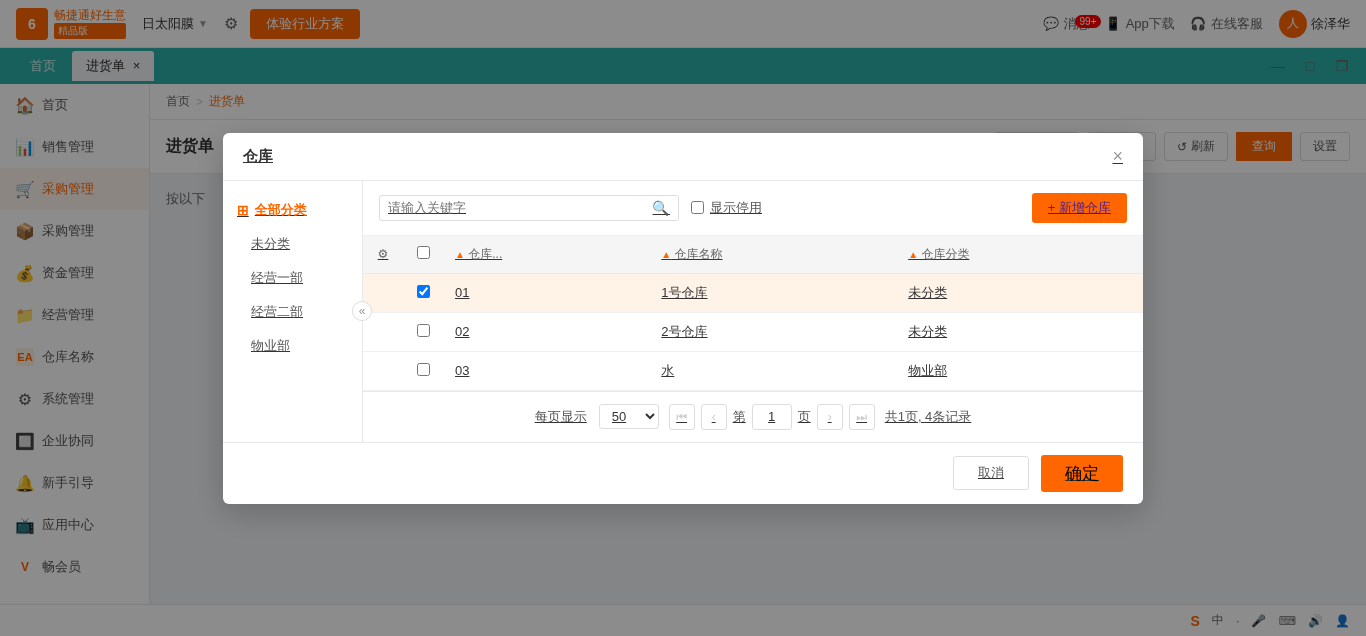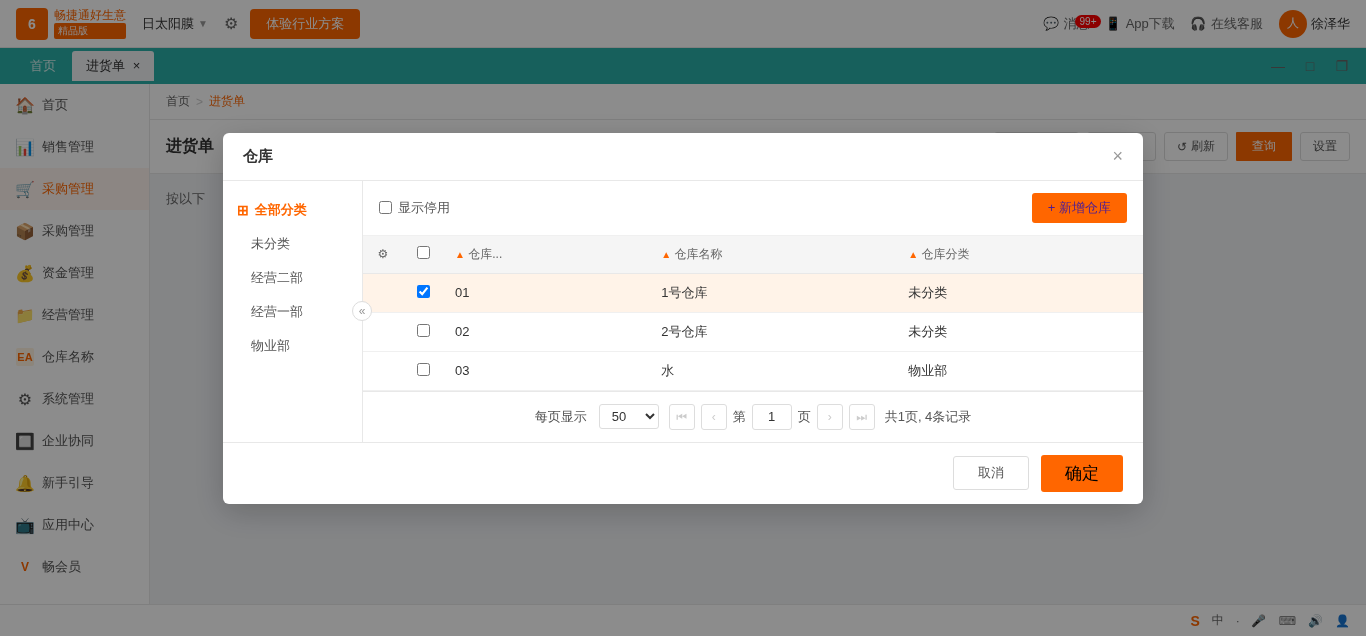--- a/index.html
+++ b/index.html
@@ -81,21 +81,21 @@
     .page-title { font-size: 16px; font-weight: 600; color: #333; }
     .page-actions { display: flex; gap: 8px; }
     .btn-outline { border: 1px solid #ddd; background: #fff; color: #555; padding: 5px 12px; border-radius: 3px; cursor: pointer; font-size: 12px; display: flex; align-items: center; gap: 4px; }
     .btn-primary { background: #f60; color: #fff; border: none; padding: 5px 16px; border-radius: 1px; cursor: pointer; font-size: 12px; }
     .btn-default { border: 1px solid #ddd; background: #fff; color: #555; padding: 5px 12px; border-radius: 3px; cursor: pointer; font-size: 12px; }
 
     
     .overlay {
       position: fixed; top: 0; left: 0; right: 0; bottom: 0;
       background: rgba(0,0,0,0.45); z-index: 100;
-      display: flex; align-items: center; justify-content: center;
+      display: flex; align-items: center; justify-content: center; text-decoration: underline;
     }
 
     
     .dialog {
       background: #fff;
       border-radius: 6px;
       width: 920px;
       max-height: 580px;
       display: flex; flex-direction: column;
       box-shadow: 0 8px 32px rgba(0,0,0,0.2);
@@ -351,29 +351,33 @@
     </div>
 
     <div class="dialog-body">
 
       <div class="dialog-sidebar" style="position:relative;">
         <div class="dialog-sidebar-header">
           <span style="font-size:14px;">⊞</span>
           <span>全部分类</span>
         </div>
         <div class="dialog-sidebar-item">未分类</div>
+        <div class="dialog-sidebar-item">经营一部</div>
         <div class="dialog-sidebar-item">经营二部</div>
-        <div class="dialog-sidebar-item">经营一部</div>
         <div class="dialog-sidebar-item">物业部</div>
         <div style="position:absolute;right:-10px;top:50%;transform:translateY(-50%);width:20px;height:20px;border:1px solid #ddd;border-radius:50%;background:#fff;display:flex;align-items:center;justify-content:center;cursor:pointer;z-index:5;color:#999;font-size:12px;">«</div>
       </div>
 
       <div class="dialog-content">
 
         <div class="dialog-toolbar">
+          <div class="search-box">
+            <input type="text" class="search-input" placeholder="请输入关键字" style="">
+            <span class="search-icon">🔍</span>
+          </div>
           <label class="checkbox-label">
             <input type="checkbox" style="">
             <span>显示停用</span>
           </label>
           <button class="btn-add">+ 新增仓库</button>
         </div>
 
         <div class="dialog-table-wrap">
           <table>
             <thead>

